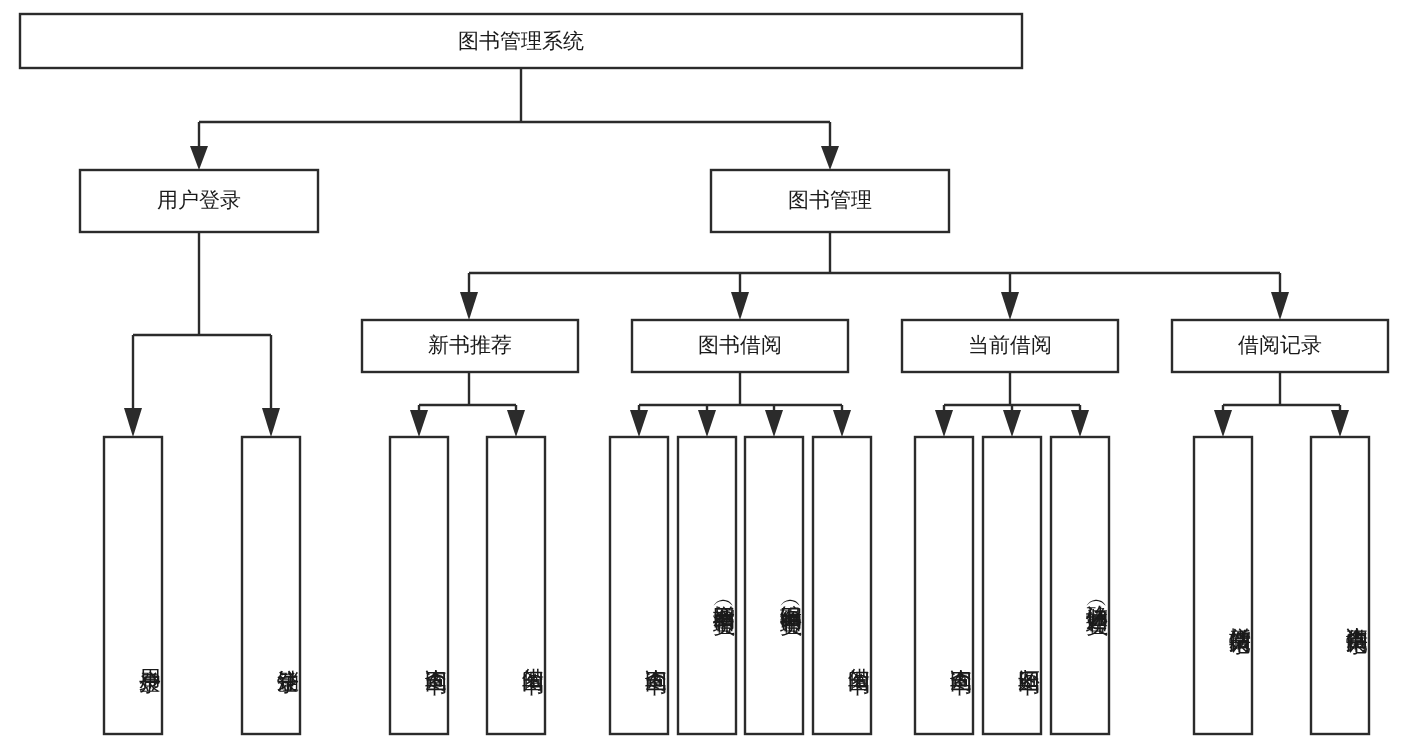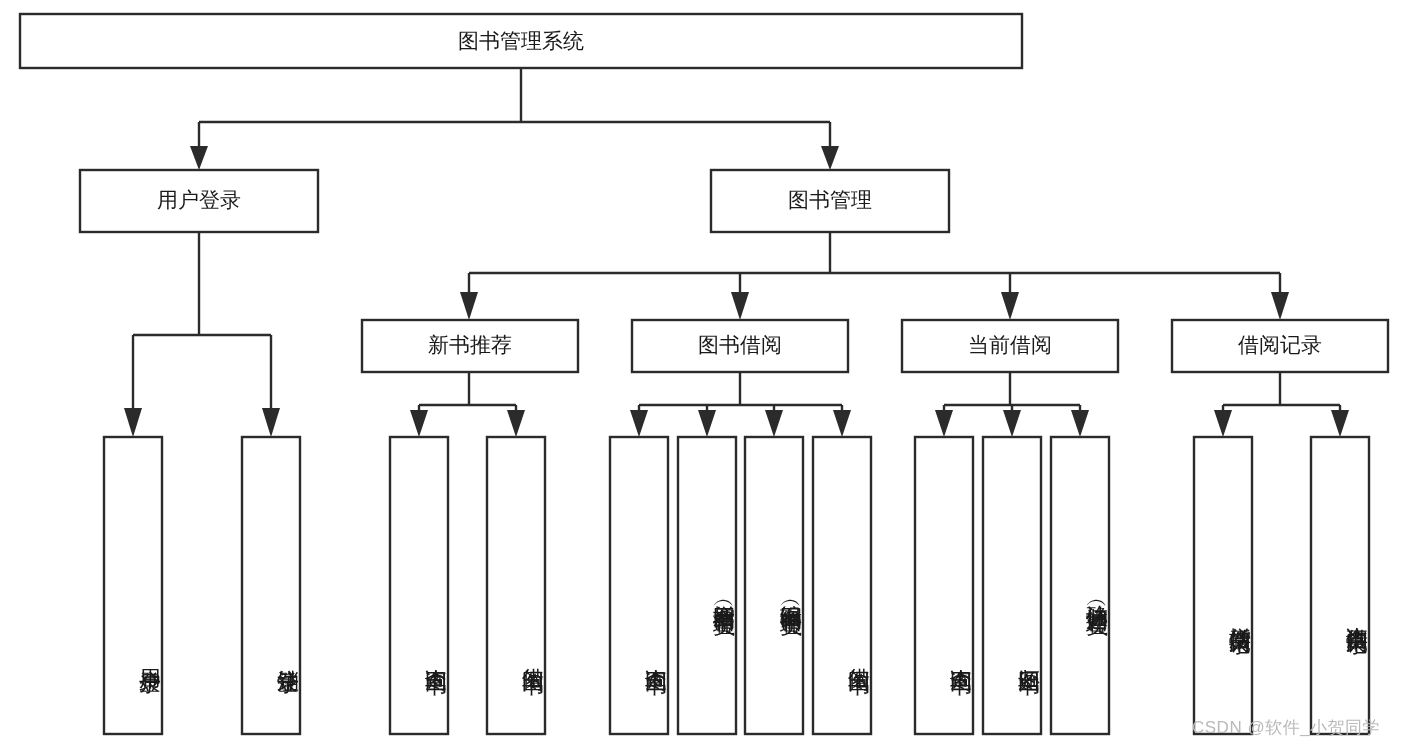--- a/index.html
+++ b/index.html
@@ -229,15 +229,14 @@
   <div class="leaf-label-cell" style="left:915px; top:437px; width:58px; height:297px; padding-top:68px;">查询图书</div>
 
   <div class="leaf-label-cell" style="left:983px; top:437px; width:58px; height:297px; padding-top:68px;">归还图书</div>
 
   <div class="leaf-label-cell" style="left:1051px; top:437px; width:58px; height:297px; padding-top:8px;">确认归还（管理员）</div>
 
   <div class="leaf-label-cell" style="left:1194px; top:437px; width:58px; height:297px; padding-top:28px;">新增借阅记录</div>
 
   <div class="leaf-label-cell" style="left:1311px; top:437px; width:58px; height:297px; padding-top:28px;">查询借阅记录</div>
 
-  <div class="watermark" style="left:1192px; top:716px;">CSDN @软件_小贺同学</div>
 
 </div>
 
 </body></html>

